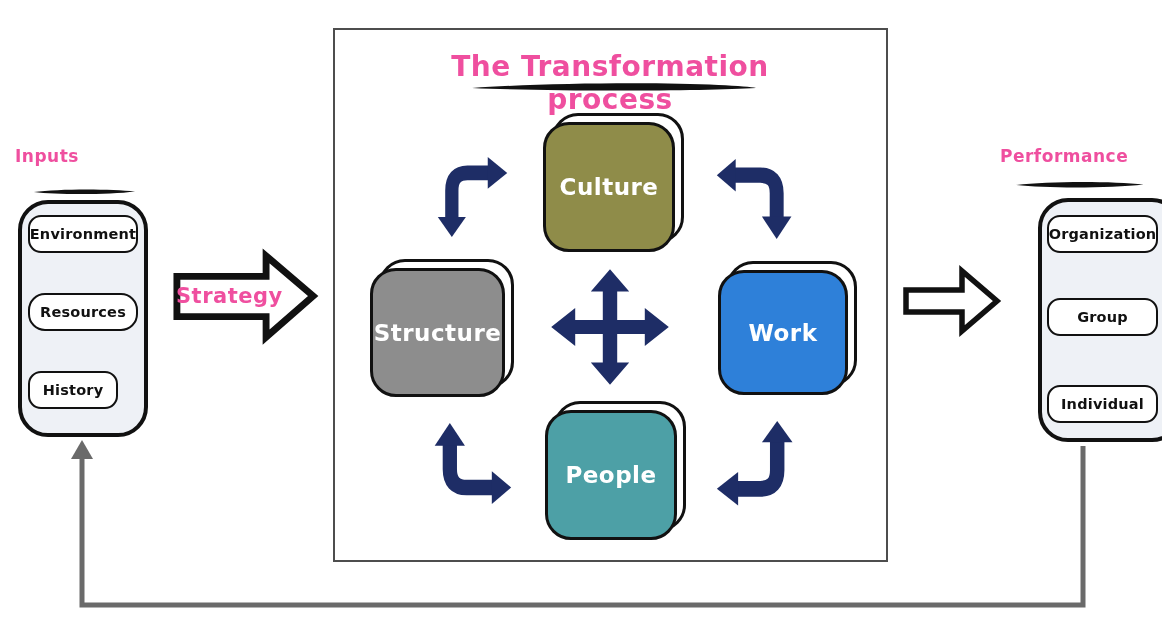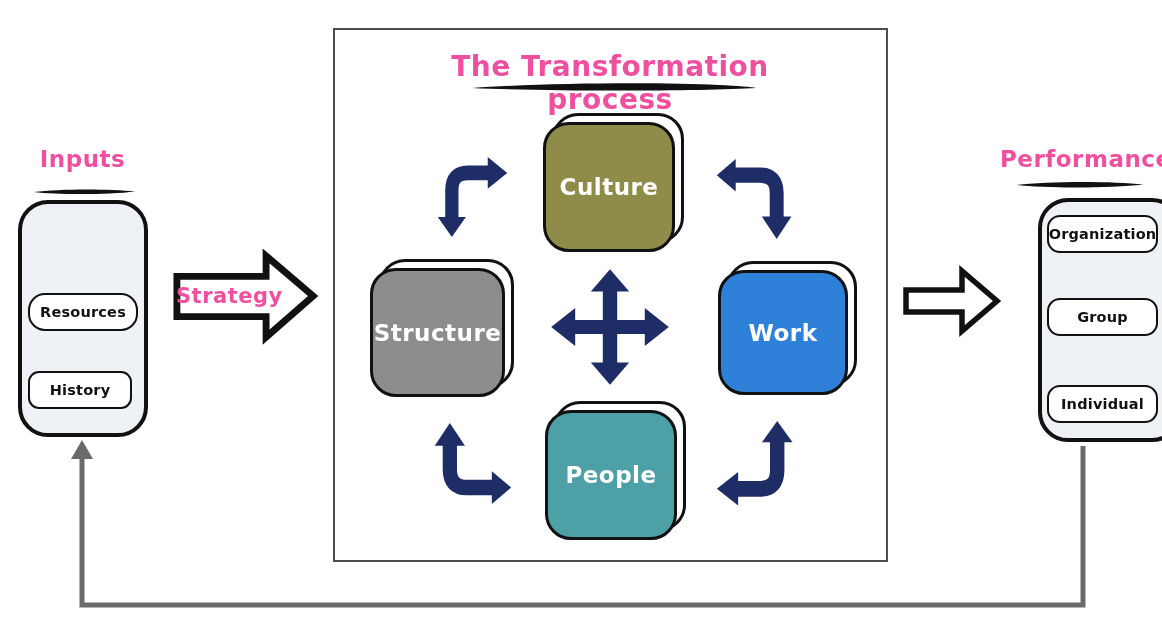--- a/index.html
+++ b/index.html
@@ -6,21 +6,21 @@
   .canvas{
     position:relative;width:1162px;height:631px;background:#ffffff;
     font-family:"DejaVu Sans","Liberation Sans",sans-serif;font-weight:bold;
     overflow:hidden;
   }
   svg{display:block;}
   .abs{position:absolute;}
 
   
   .pink-title{
-    color:#ef4f9f;text-align:center;font-size:23px;letter-spacing:.5px;
+    color:#ef4f9f;text-align:left;font-size:17px;letter-spacing:.5px;
   }
   .main-title{
     color:#ef4f9f;text-align:center;font-size:28px;letter-spacing:.5px;
   }
 
   
   .side-container{
     box-sizing:border-box;border:4px solid #111;border-radius:30px;
     background:#eef1f6;
   }
@@ -66,22 +66,23 @@
     <path d="M1083,446 L1083,605 L82,605 L82,456" fill="none" stroke="#6a6a6a" stroke-width="5"></path>
     <polygon points="71,459 93,459 82,440" fill="#6a6a6a"></polygon>
   </svg>
 
   <div class="abs pink-title" style="left:15px;top:146px;width:135px;">Inputs</div>
   <svg class="abs" style="left:32px;top:187px;" width="105" height="9" viewBox="0 0 110 8">
     <path d="M2,4.5 C28,1 82,1 108,4 C80,7.5 26,7.5 2,4.5 Z" fill="#111"></path>
   </svg>
 
   <div class="abs side-container" style="left:18px;top:200px;width:130px;height:237px;">
+    <div class="side-item" style="left:6px;top:11px;width:110px;">Environment</div>
     <div class="side-item" style="left:6px;top:89px;width:110px;border-radius:17px;">Resources</div>
-    <div class="side-item" style="left:6px;top:167px;width:104px;border-radius:11px;">History</div>
+    <div class="side-item" style="left:6px;top:167px;width:90px;">History</div>
   </div>
 
   <svg class="abs" style="left:172px;top:245px;" width="147" height="103" viewBox="0 0 150 103">
     <polygon points="5,31 96,31 96,10 144,51 96,93 96,72 5,72" fill="#ffffff" stroke="#111" stroke-width="7" stroke-linejoin="miter"></polygon>
   </svg>
   <div class="abs strategy-label" style="left:176px;top:284px;width:110px;">Strategy</div>
 
   <div class="abs process-box" style="left:333px;top:28px;width:555px;height:534px;"></div>
 
   <div class="abs main-title" style="left:390px;top:50px;width:440px;">The Transformation process</div>

